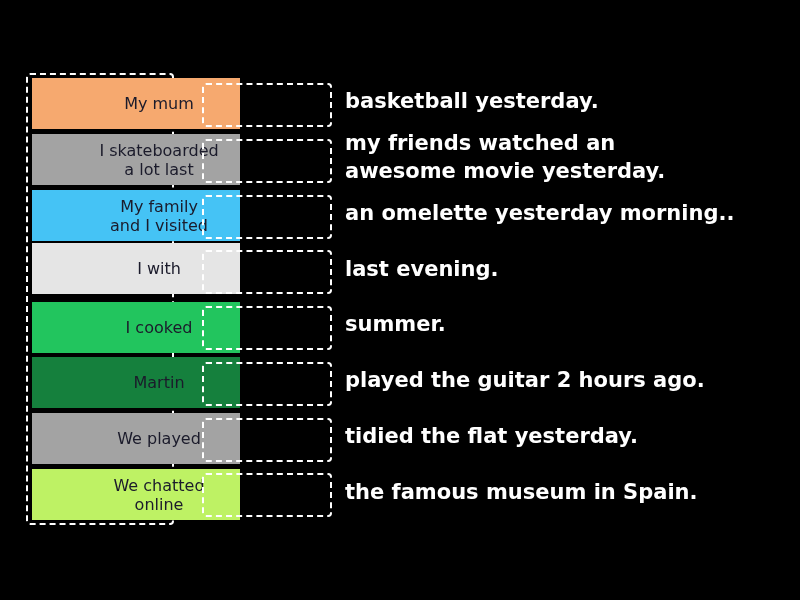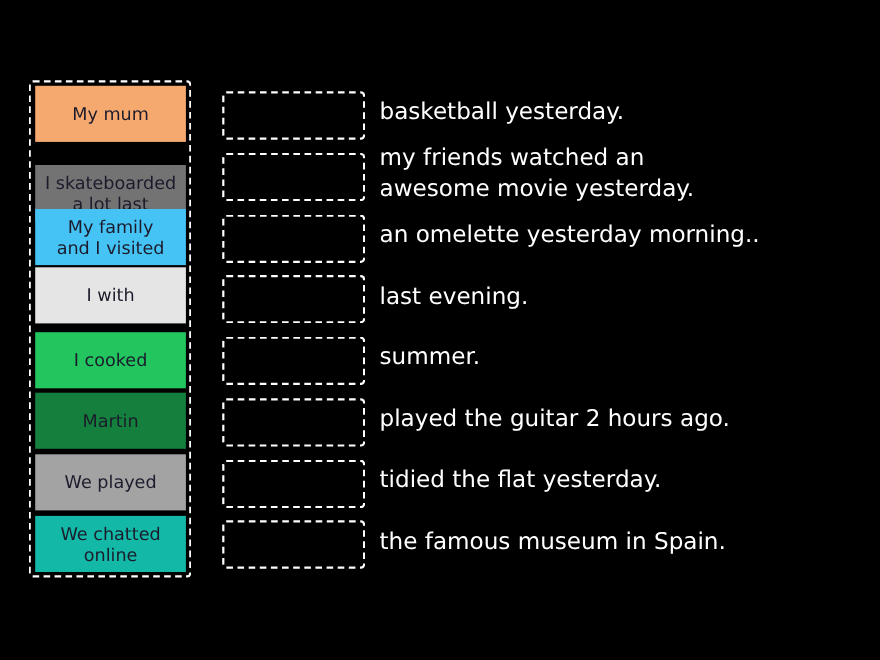--- a/index.html
+++ b/index.html
@@ -5,60 +5,60 @@
   html, body { margin: 0; padding: 0; }
   body {
     width: 800px; height: 600px; background: #000000; position: relative; overflow: hidden;
     font-family: "DejaVu Sans", "Liberation Sans", sans-serif;
   }
   .tray {
     position: absolute; left: 26px; top: 73px; width: 148px; height: 452px;
     border: 2px dashed #ffffff; border-radius: 4px; box-sizing: border-box;
   }
   .tile {
-    position: absolute; left: 32px; width: 137px; height: 51px;
+    position: absolute; left: 32px; width: 162px; height: 51px;
     display: flex; align-items: center; justify-content: center; text-align: center;
-    color: #1b1b2b; font-size: 16px; line-height: 19px; cursor: grab;
+    color: #1b1b2b; font-size: 16px; line-height: 19px; cursor: grab; padding-left: 46px;
   }
   .slot {
     position: absolute; left: 202px; width: 130px; height: 44px;
     border: 2px dashed #ffffff; border-radius: 4px; box-sizing: border-box;
   }
   .phrase {
-    position: absolute; left: 345px; color: #ffffff; font-weight: normal;
+    position: absolute; left: 345px; color: #ffffff; font-weight: bold;
     font-size: 21px; line-height: 28px; width: 440px;
   }
 </style>
 </head>
 <body>
 
 <div class="tray"></div>
 
 <div class="tile" style="top:78px;background:#f6a96f">
     <span>My mum</span>
   </div>
-<div class="tile" style="top:150px;background:#737373">
+<div class="tile" style="top:134px;background:#a3a3a3">
     <span style="width:130px">I skateboarded a lot last</span>
   </div>
 <div class="tile" style="top:190px;background:#45c3f5">
     <span style="width:110px">My family and I visited</span>
   </div>
 <div class="tile" style="top:243px;background:#e5e5e5">
     <span>I with</span>
   </div>
 <div class="tile" style="top:302px;background:#22c55e">
     <span>I cooked</span>
   </div>
 <div class="tile" style="top:357px;background:#15803d">
     <span>Martin</span>
   </div>
 <div class="tile" style="top:413px;background:#a3a3a3">
     <span>We played</span>
   </div>
-<div class="tile" style="top:469px;background:#14b8a6">
+<div class="tile" style="top:469px;background:#bef264">
     <span style="width:110px">We chatted online</span>
   </div>
 
 <div class="slot" style="top:83px"></div>
 <div class="slot" style="top:139px"></div>
 <div class="slot" style="top:195px"></div>
 <div class="slot" style="top:250px"></div>
 <div class="slot" style="top:306px"></div>
 <div class="slot" style="top:362px"></div>
 <div class="slot" style="top:418px"></div>

